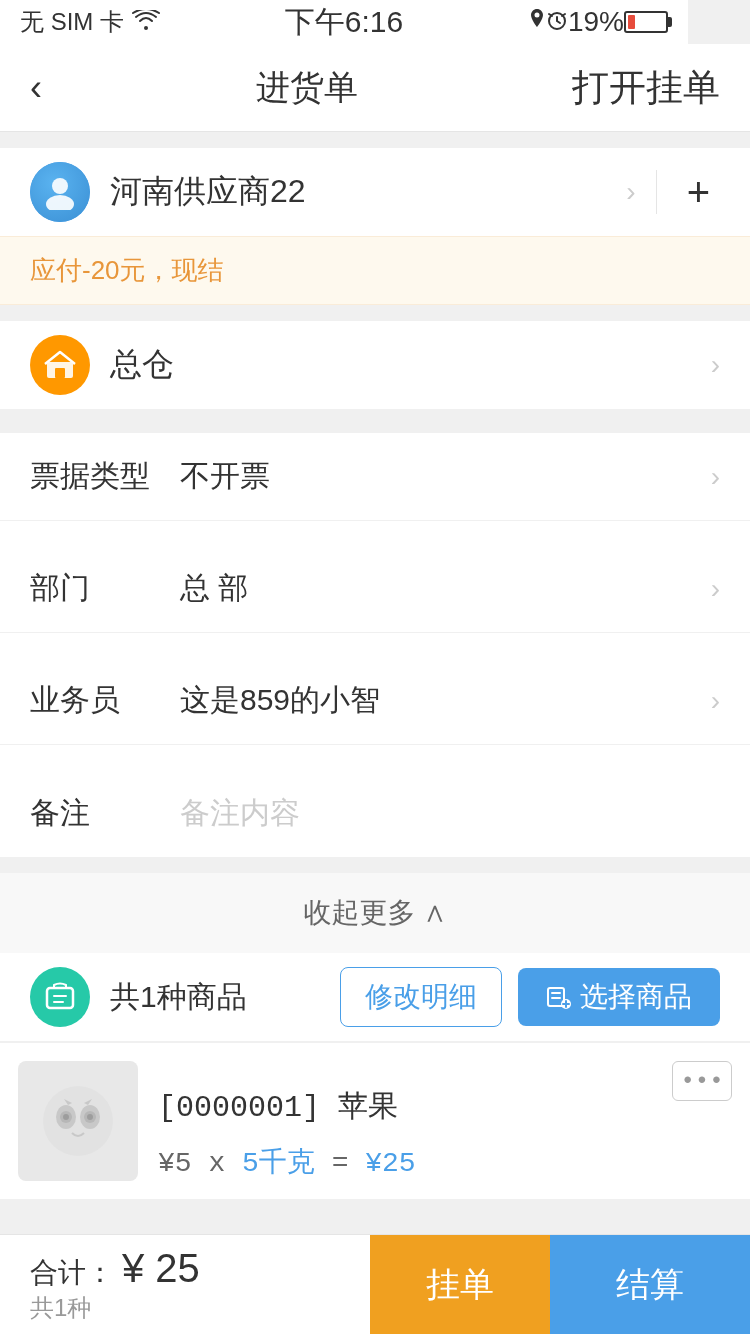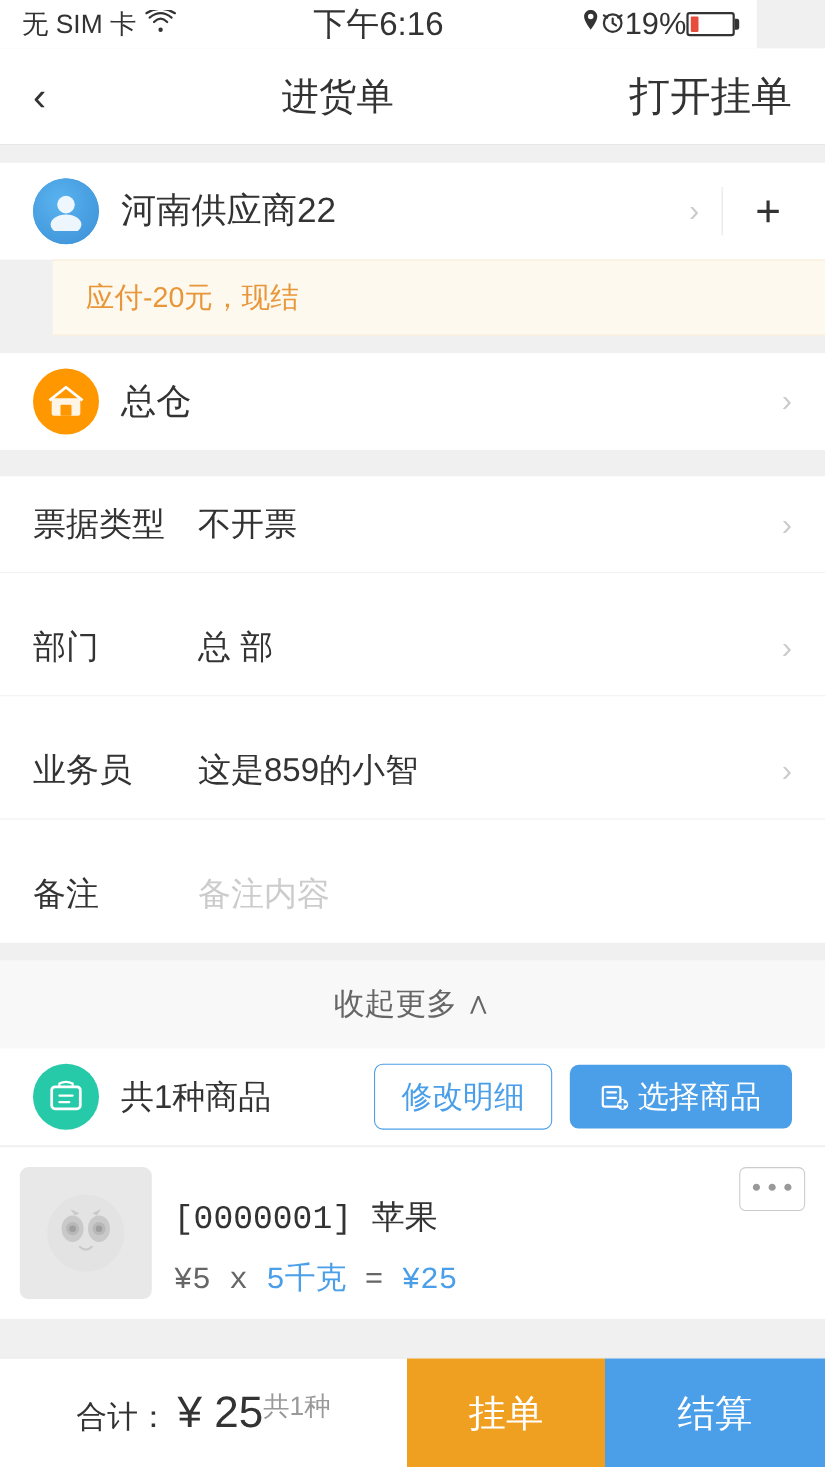--- a/index.html
+++ b/index.html
@@ -129,21 +129,20 @@
     }
 
     
     .info-banner {
       background: #fef9ee;
       padding: 16px 30px;
       font-size: 26px;
       color: #e8963a;
       border-top: 1px solid #faecd8;
       border-bottom: 1px solid #faecd8;
-      margin-left: 48px;
     }
 
     
     .warehouse-section {
       background: #fff;
       display: flex;
       align-items: center;
       padding: 0 30px;
       height: 88px;
       margin-top: 16px;
@@ -331,21 +330,21 @@
       height: 100px;
       display: flex;
       align-items: center;
       background: #fff;
       border-top: 1px solid #e5e5e5;
     }
     .total-section {
       flex: 1;
       padding: 0 30px;
       display: flex;
-      flex-direction: row;
+      flex-direction: column;
       justify-content: center;
     }
     .total-row {
       display: flex;
       align-items: baseline;
       gap: 8px;
     }
     .total-label {
       font-size: 28px;
       color: #333;

